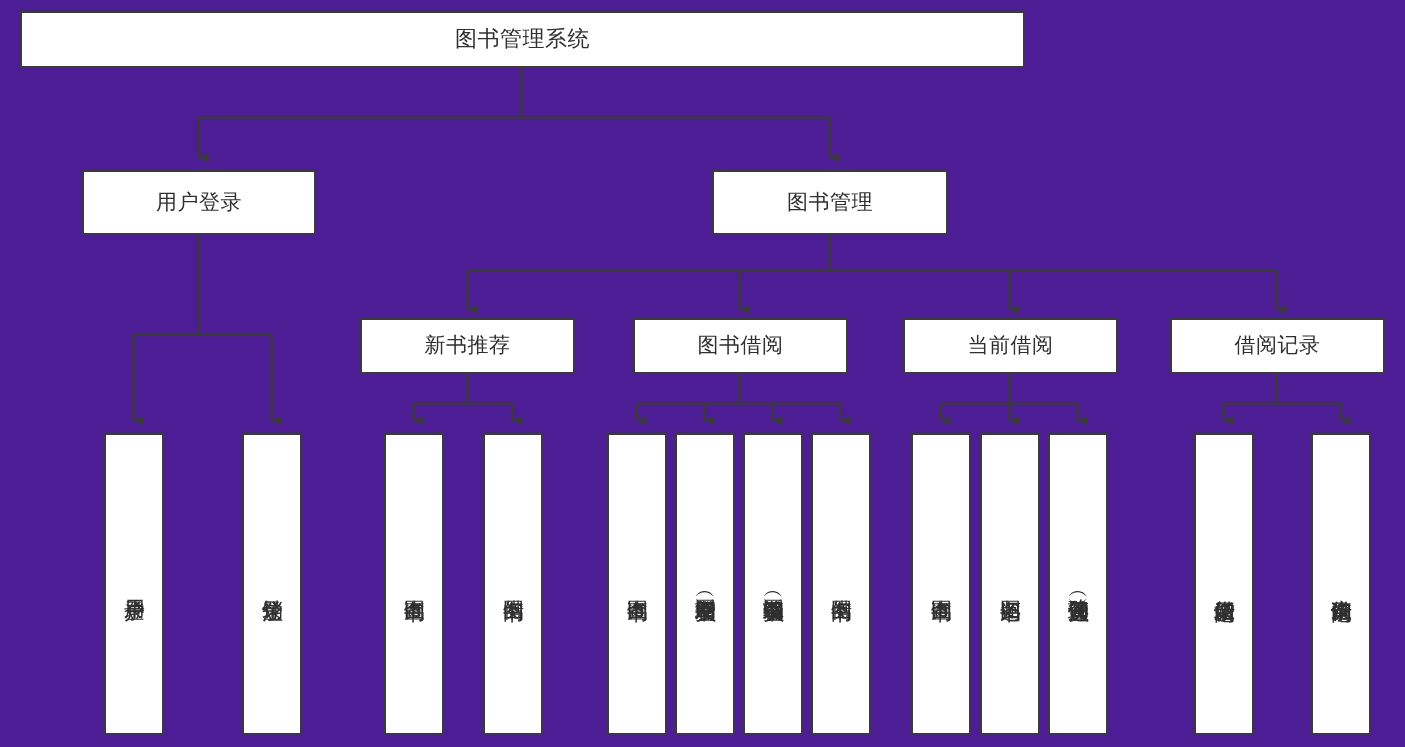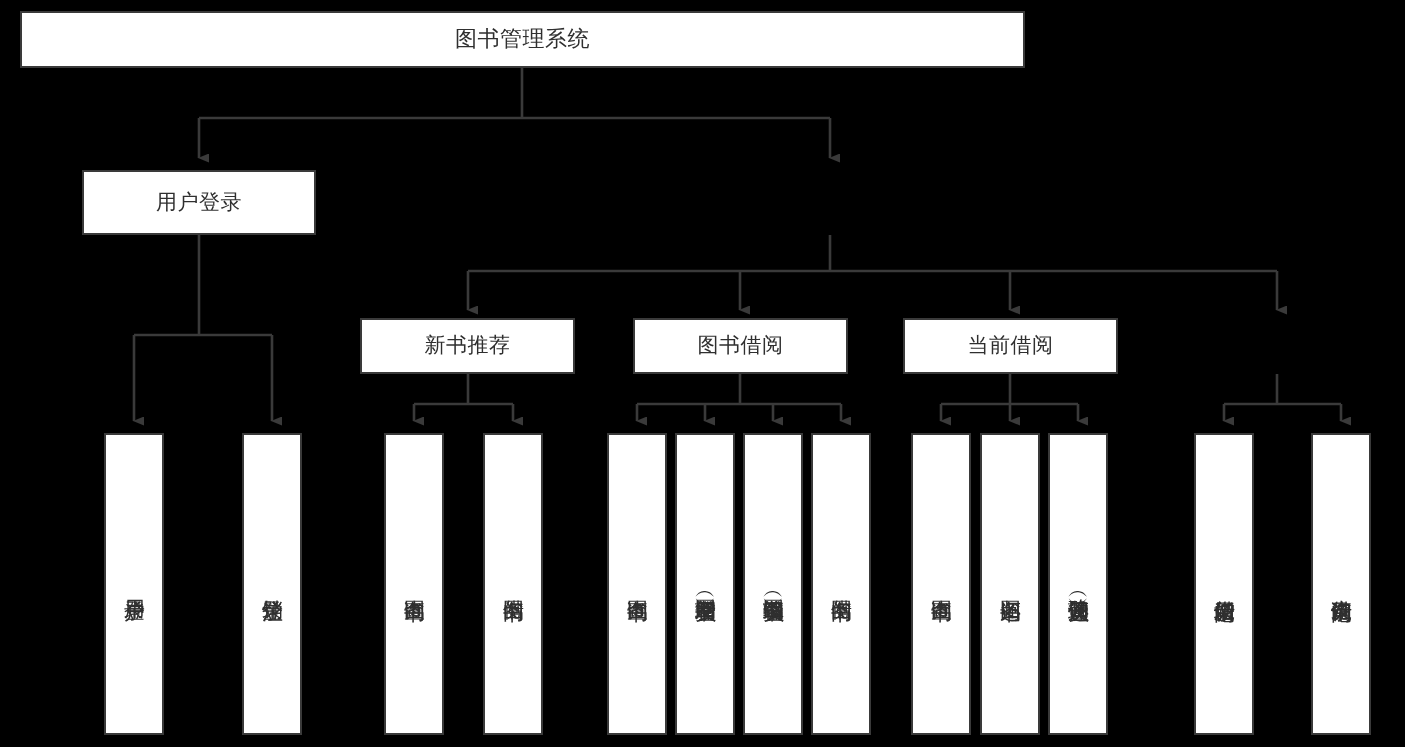--- a/index.html
+++ b/index.html
@@ -9,21 +9,21 @@
     background: #ffffff;
   }
   body {
     font-family: "DejaVu Sans", "Liberation Sans", sans-serif;
     color: #2b2b2b;
   }
   #canvas {
     position: relative;
     width: 1405px;
     height: 747px;
-    background: #000000;
+    background: #4c1d95;
     overflow: hidden;
   }
   svg#wires {
     position: absolute;
     left: 0;
     top: 0;
     width: 1405px;
     height: 747px;
     pointer-events: none;
   }
@@ -121,27 +121,29 @@
       <path d="M1224,404 L1341,404"></path>
       <path d="M1224,404 L1224,421" marker-end="url(#arrow)"></path>
       <path d="M1341,404 L1341,421" marker-end="url(#arrow)"></path>
     </g>
   </svg>
 
   <div class="node horiz root" style="left:20px; top:11px; width:1005px; height:57px;">图书管理系统</div>
 
   <div class="node horiz" style="left:82px; top:170px; width:234px; height:65px;">用户登录</div>
 
+  <div class="node horiz" style="left:712px; top:170px; width:236px; height:65px;">图书管理</div>
 
   <div class="node horiz" style="left:360px; top:318px; width:215px; height:56px;">新书推荐</div>
 
   <div class="node horiz" style="left:633px; top:318px; width:215px; height:56px;">图书借阅</div>
 
   <div class="node horiz" style="left:903px; top:318px; width:215px; height:56px;">当前借阅</div>
 
+  <div class="node horiz" style="left:1170px; top:318px; width:215px; height:56px;">借阅记录</div>
 
   <div class="node vert" style="left:104px; top:433px; width:60px; height:302px;">
     <span class="vlabel">用户登录</span>
   </div>
 
   <div class="node vert" style="left:242px; top:433px; width:60px; height:302px;">
     <span class="vlabel">注销登录</span>
   </div>
 
   <div class="node vert" style="left:384px; top:433px; width:60px; height:302px;">

